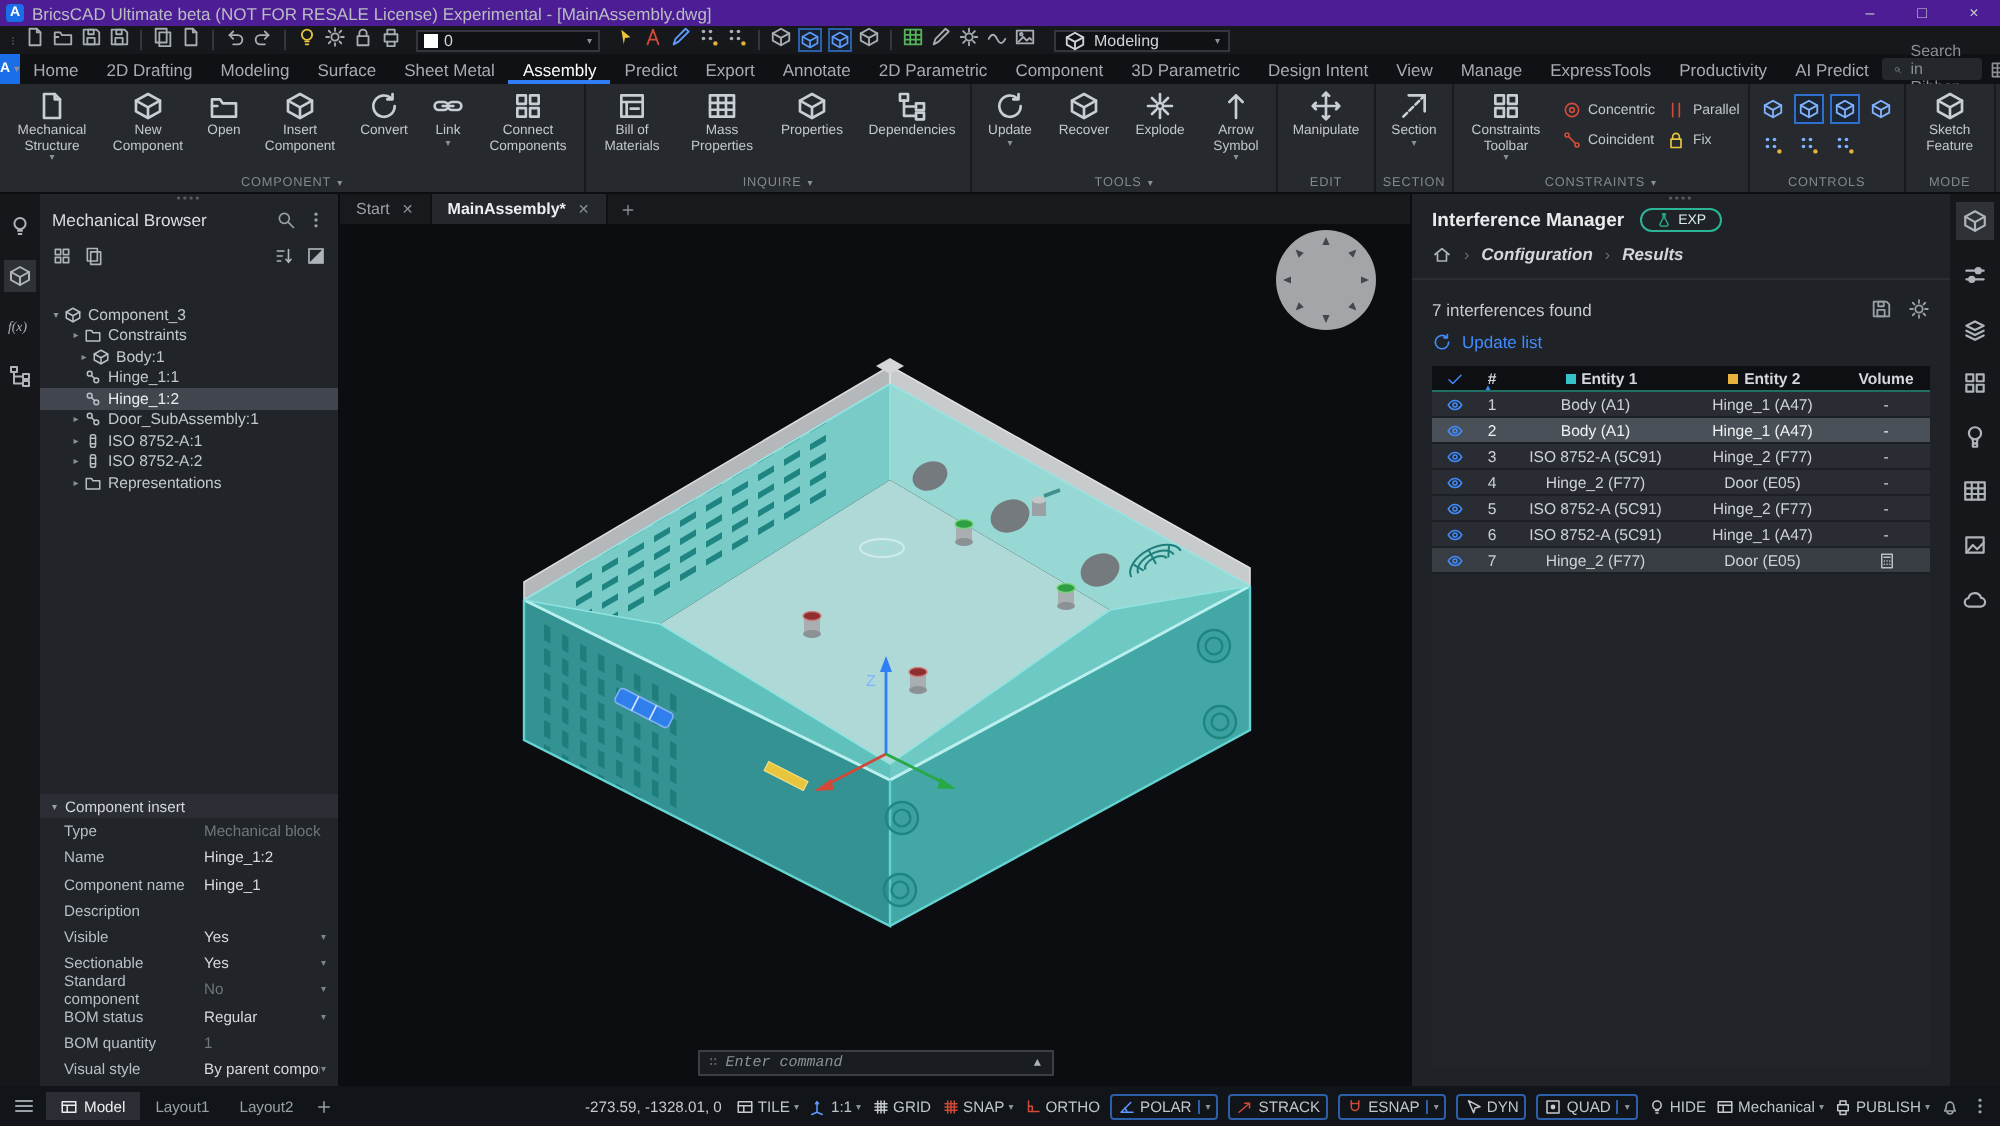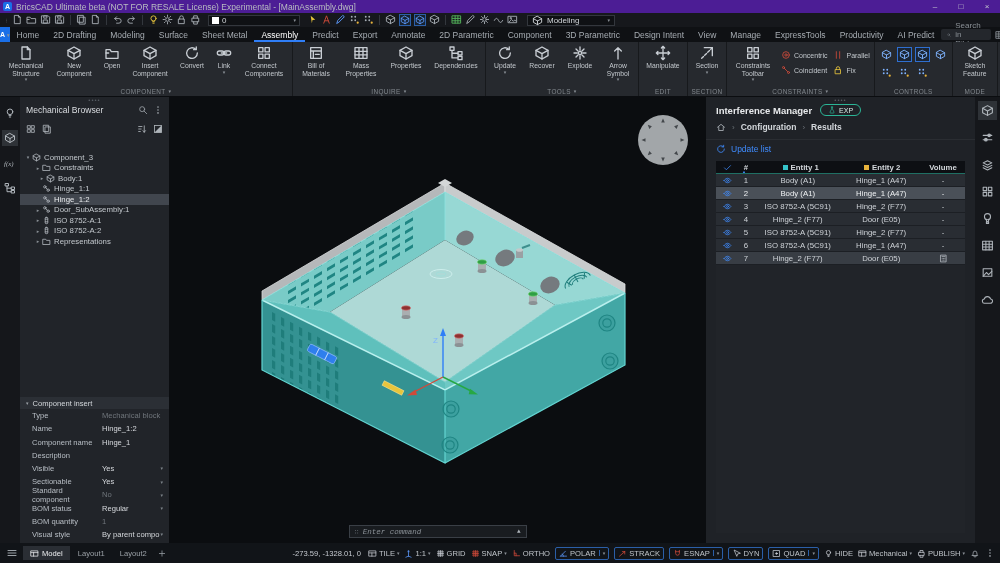--- a/index.html
+++ b/index.html
@@ -99,21 +99,21 @@
 
   
   .rpanel{width:270px;background:#1f2227;border-left:1px solid #0b0d10;display:flex;flex-direction:column;font-size:8.5px;color:#c6cad0;}
   .rp-head{display:flex;align-items:center;gap:8px;padding:2px 10px 2px;}
   .rp-title{font-size:9.5px;color:#e8eaec;font-weight:bold;}
   .badge{display:flex;align-items:center;gap:3px;border:1px solid #2bb596;border-radius:8px;padding:1px 7px;color:#d9ece6;font-size:7px;}
   .badge .ic{width:8px;height:8px;color:#2bb596;}
   .breadcrumb{display:flex;align-items:center;gap:6px;padding:4px 10px 7px;color:#d3d7db;border-bottom:1px solid #2a2d32;}
   .breadcrumb .ic{width:10px;height:10px;color:#aeb4ba;}
   .breadcrumb .sep{color:#6a7076;font-size:8px;}
-  .bc-item{font-weight:bold;font-size:8.5px;}
+  .bc-item{font-weight:bold;font-size:8.5px;font-style:italic;}
   .rp-status{display:flex;align-items:center;padding:9px 10px 2px;}
   .rp-status .txt{flex:1;color:#c6cad0;}
   .rp-status .ic{width:11px;height:11px;color:#9aa0a6;margin-left:8px;}
   .update-row{display:flex;align-items:center;gap:5px;color:#3f8cff;padding:4px 10px 7px;}
   .update-row .ic{width:10px;height:10px;}
   .itable{flex:1;margin:0 10px 10px;background:#212429;display:flex;flex-direction:column;overflow:hidden;}
   .ithead{display:flex;background:#0d0f13;border-bottom:1px solid #1f6f63;height:13px;align-items:center;color:#d3d7db;font-size:7.8px;font-weight:bold;}
   .itrow{display:flex;height:13px;align-items:center;background:#292d33;border-bottom:1px solid #1c1f24;font-size:7.8px;color:#ced2d7;}
   .itrow.selected{background:#4a5058;color:#eef0f2;}
   .itrow.hl{background:#383d44;}
@@ -974,20 +974,37 @@
             <div class="prow">
               <span class="plabel">Visual style</span>
               <span class="pval">By parent component</span>
               <span class="pcaret">▾</span>
             </div>
           </div>
       </div>
     </div>
 
     <div class="viewport">
+      <div class="doc-tabs" id="doc-tabs">
+          <span class="dtab">
+            <span>Start</span>
+            <span class="x">✕</span>
+          </span>
+          <span class="dtab active">
+            <span>MainAssembly*</span>
+            <span class="x">✕</span>
+          </span>
+          <span class="dplus">
+            <span class="ic  ">
+              <svg viewBox="0 0 12 12" fill="none" stroke="currentColor" stroke-width="1" stroke-linecap="round" stroke-linejoin="round">
+                <path d="M6 2.5v7M2.5 6h7"></path>
+              </svg>
+            </span>
+          </span>
+        </div>
       <div class="canvas">
 
         
         <svg viewBox="0 0 535 431" width="535" height="431">
           <defs>
             <clipPath id="cw1">
                 <polygon points="275,80 92,188 160,200 275,128"></polygon>
               </clipPath>
             <clipPath id="cw2">
                 <polygon points="92,188 275,278 275,351 92,258"></polygon>
@@ -1225,20 +1242,36 @@
         <span class="ic" id="home-ic">
             <svg viewBox="0 0 12 12" fill="none" stroke="currentColor" stroke-width="1" stroke-linecap="round" stroke-linejoin="round">
               <path d="M1.8 6.3 6 2.8l4.2 3.5M3.3 6v4.2h5.4V6"></path>
             </svg>
           </span>
         <span class="sep">›</span>
         <span class="bc-item">Configuration</span>
         <span class="sep">›</span>
         <span class="bc-item">Results</span>
       </div>
+      <div class="rp-status">
+        <span class="txt">7 interferences found</span>
+        <span class="ic" id="save-ic">
+            <svg viewBox="0 0 12 12" fill="none" stroke="currentColor" stroke-width="1" stroke-linecap="round" stroke-linejoin="round">
+              <path d="M2 2h7l1.5 1.5V10H2z"></path>
+              <rect x="4" y="6.5" width="4" height="3.5"></rect>
+              <rect x="4.5" y="2" width="3" height="2.5"></rect>
+            </svg>
+          </span>
+        <span class="ic" id="settings-ic">
+            <svg viewBox="0 0 12 12" fill="none" stroke="currentColor" stroke-width="1" stroke-linecap="round" stroke-linejoin="round">
+              <circle cx="6" cy="6" r="2"></circle>
+              <path d="M6 1.2v1.5M6 9.3v1.5M1.2 6h1.5M9.3 6h1.5M2.6 2.6l1 1M8.4 8.4l1 1M9.4 2.6l-1 1M3.6 8.4l-1 1"></path>
+            </svg>
+          </span>
+      </div>
       <div class="update-row">
         <span class="ic" id="refresh-ic">
             <svg viewBox="0 0 12 12" fill="none" stroke="currentColor" stroke-width="1" stroke-linecap="round" stroke-linejoin="round">
               <path d="M10 6a4 4 0 1 1-1.2-2.8"></path>
               <path d="M9.2 1.5v2h-2"></path>
             </svg>
           </span>
         <span>Update list</span>
       </div>
       <div class="itable">

